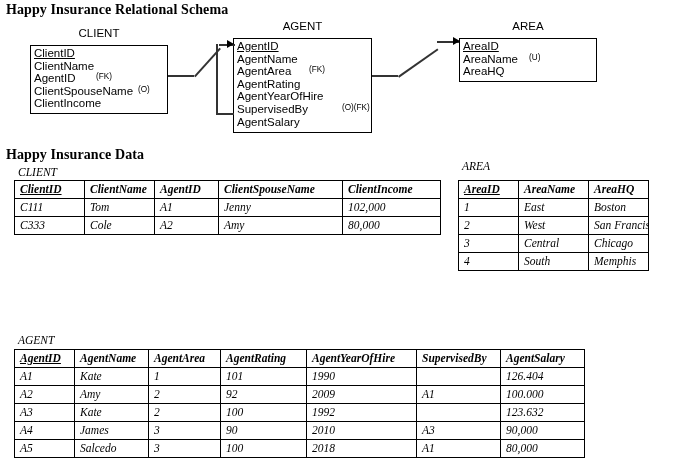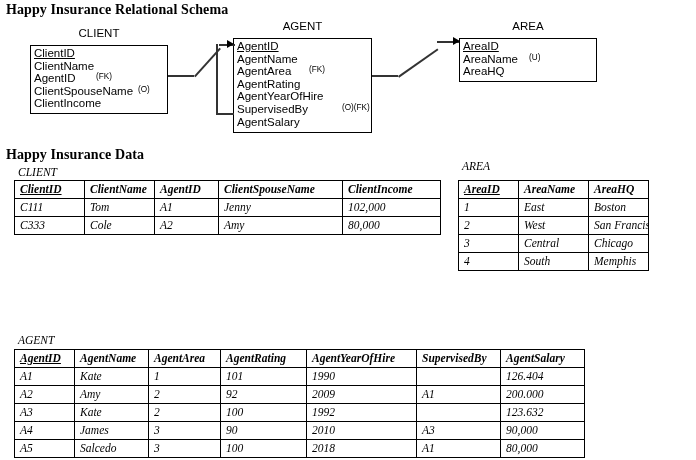--- a/index.html
+++ b/index.html
@@ -306,21 +306,21 @@
         <td></td>
         <td>126.404</td>
       </tr>
       <tr>
         <td>A2</td>
         <td>Amy</td>
         <td>2</td>
         <td>92</td>
         <td>2009</td>
         <td>A1</td>
-        <td>200.000</td>
+        <td>100.000</td>
       </tr>
       <tr>
         <td>A3</td>
         <td>Kate</td>
         <td>2</td>
         <td>100</td>
         <td>1992</td>
         <td></td>
         <td>123.632</td>
       </tr>

